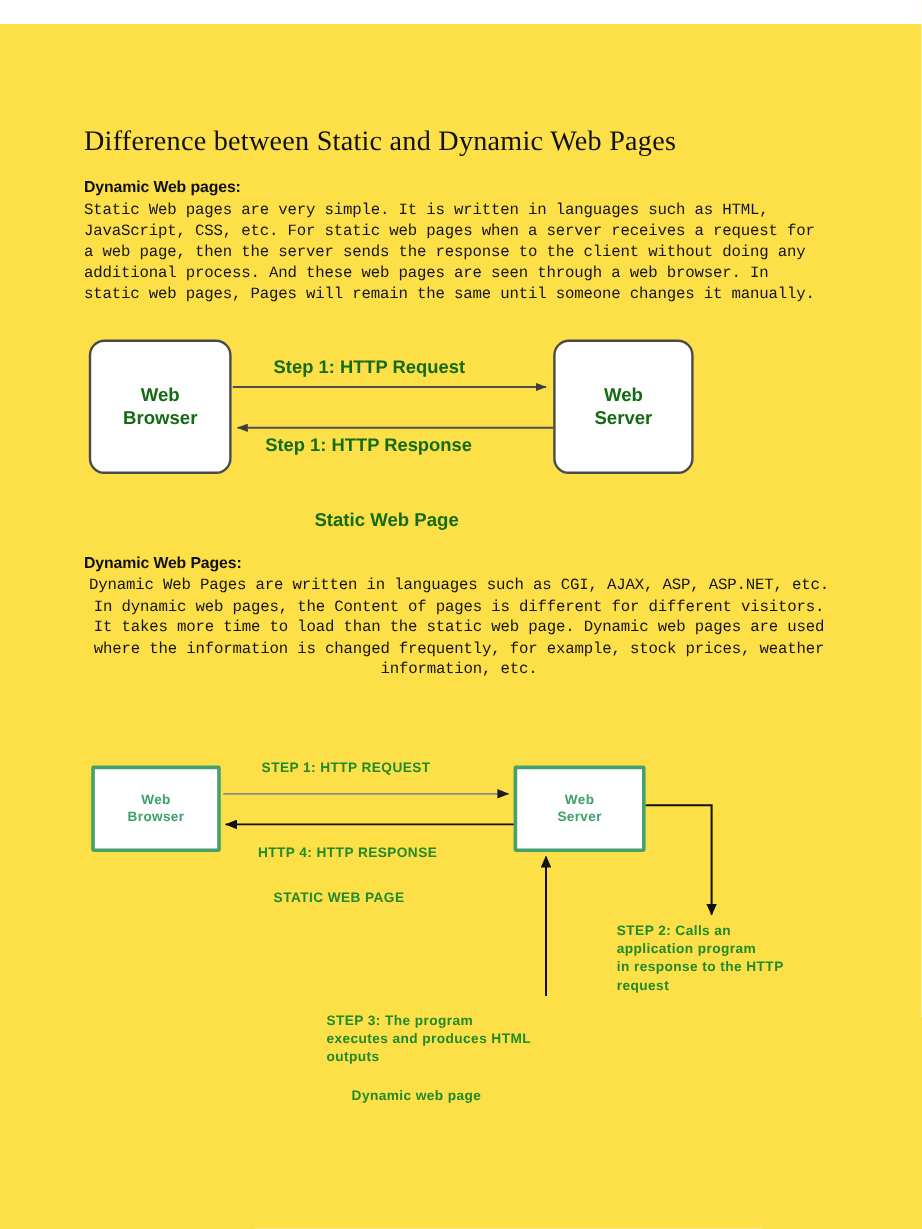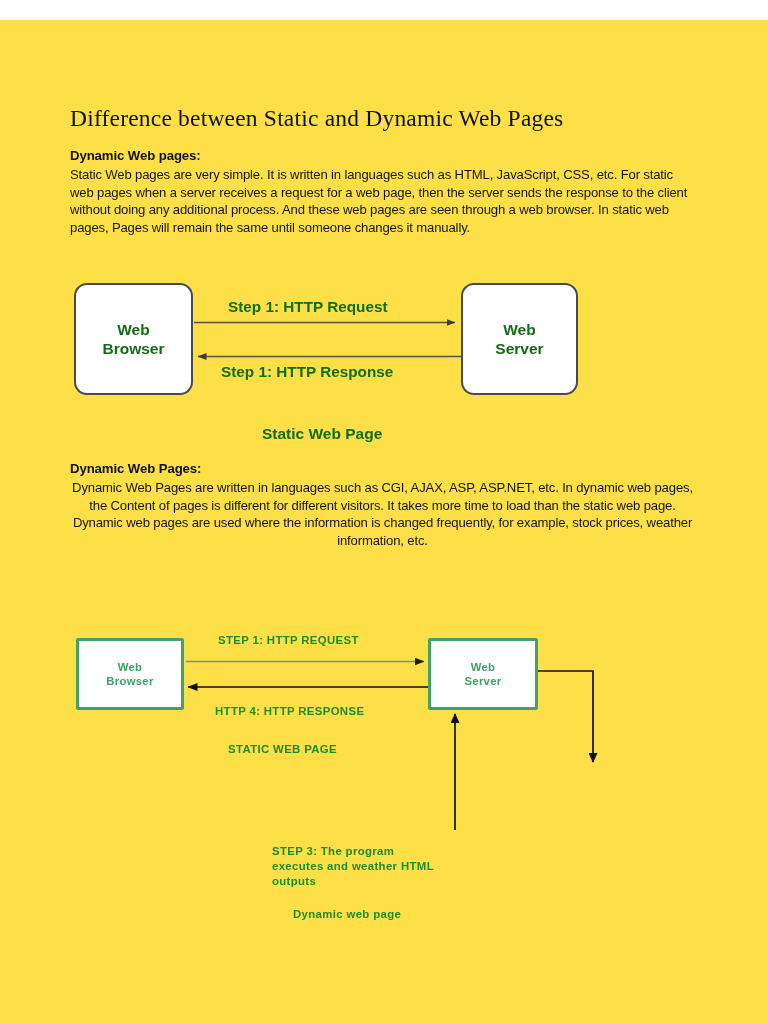--- a/index.html
+++ b/index.html
@@ -41,21 +41,21 @@
   .sec-head {
     position: absolute;
     font-family: "Liberation Sans", sans-serif;
     font-size: 13.2px;
     font-weight: bold;
     color: #0f0f0f;
     letter-spacing: -0.1px;
   }
   .body-par {
     position: absolute;
-    font-family: Liberation Sans, sans-serif;
+    font-family: Liberation Mono, monospace;
     font-size: 13.1px;
     font-weight: 400;
     color: #141414;
     line-height: 17.6px;
     letter-spacing: -0.15px;
     text-align: left;
   }
   #static-head { left: 70px; top: 128px; }
   #static-par  { left: 70px; top: 146px; width: 618px; }
   #dyn-head    { left: 70px; top: 441px; }
@@ -231,20 +231,24 @@
     <div class="d2-box-label">Web
 Server</div>
   </div>
 
   <div class="d2-text" id="d2-lbl-req">STEP 1:  HTTP REQUEST</div>
 
   <div class="d2-text" id="d2-lbl-res">HTTP 4:  HTTP RESPONSE</div>
 
   <div class="d2-text" id="d2-caption-static">STATIC WEB PAGE</div>
 
+  <div class="d2-text" id="d2-step2">STEP 2: Calls an
+application program
+in response to the HTTP
+request</div>
 
   <div class="d2-text" id="d2-step3">STEP 3: The program
-executes and weather HTML
+executes and produces HTML
 outputs</div>
 
   <div class="d2-text" id="d2-caption-dynamic">Dynamic web page</div>
 
 </div>
 
 </body></html>

